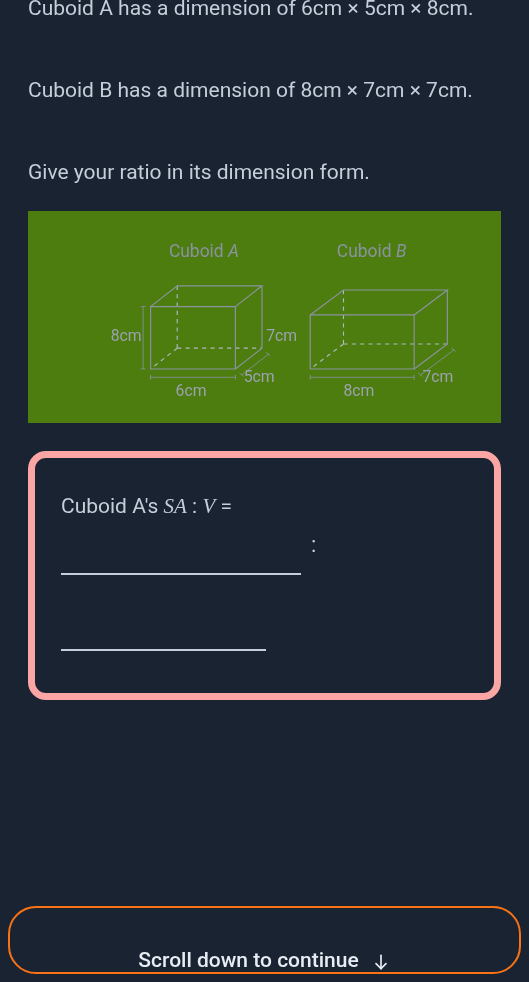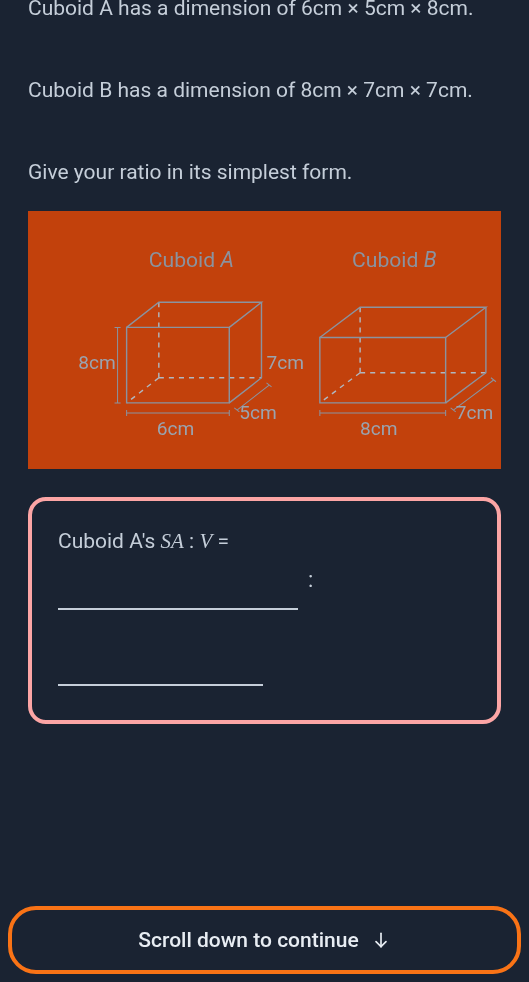--- a/index.html
+++ b/index.html
@@ -19,31 +19,31 @@
   }
   .problem-text {
     font-size: 21px;
     line-height: 1.8;
     color: #c5ced9;
     font-weight: 400;
   }
   .problem-text p { margin-bottom: 20px; margin-top: 44px; }
   .problem-text .first { margin-top: -10px; }
   .diagram {
-    background: #c2410c;
+    background: #4d7c0f;
     width: 100%;
-    height: 258px;
+    height: 212px;
     margin: 18px 12px 28px 0;
     position: relative;
   }
   .diagram svg { width: 100%; height: 100%; }
   .answer-box {
-    border: 4px solid #fca5a5;
+    border: 7px solid #fca5a5;
     border-radius: 18px;
-    padding: 28px 26px;
+    padding: 36px 26px;
     margin-top: 6px;
   }
   .answer-row {
     font-size: 21px;
     color: #c5ced9;
     margin-bottom: 8px;
   }
   .math-italic { font-style: italic; font-family: "Times New Roman", serif; }
   .input-line-row {
     display: flex;
@@ -67,25 +67,25 @@
     font-size: 22px;
     color: #c5ced9;
     padding-bottom: 18px;
   }
   .scroll-footer {
     position: absolute;
     bottom: 8px;
     left: 8px;
     right: 8px;
     background: #1a2332;
-    border: 4px solid #f97316;
+    border: 2px solid #f97316;
     border-radius: 28px;
     height: 68px;
     display: flex;
-    align-items: center;
+    align-items: flex-end;
     justify-content: center;
     gap: 12px;
     color: #e8edf3;
     font-size: 21px;
     font-weight: 500;
     cursor: pointer;
   }
   .scroll-footer svg { width: 20px; height: 20px; }
   .dlabel { fill:#9aa3af; font-size:19px; font-family:inherit; }
   .dtitle { fill:#8a93a0; font-size:21px; font-family:inherit; }
@@ -94,21 +94,21 @@
   .cuboid-dash { stroke:#b0b7c0; stroke-width:1.4; fill:none; stroke-dasharray:5,5; }
   .dim-line { stroke:#8a93a0; stroke-width:1; fill:none; }
 </style>
 </head>
 <body>
 
 <div class="content">
   <div class="problem-text">
     <p class="first">Cuboid A has a dimension of 6cm × 5cm × 8cm.</p>
     <p>Cuboid B has a dimension of 8cm × 7cm × 7cm.</p>
-    <p>Give your ratio in its simplest form.</p>
+    <p>Give your ratio in its dimension form.</p>
   </div>
 
   <div class="diagram">
     <svg viewBox="0 0 470 255">
 
       <text class="dtitle" x="120" y="55"><tspan>Cuboid</tspan>  <tspan class="ditalic">A</tspan></text>
 
       <path class="cuboid-dash" d="M 130 90 L 130 165"></path>
       <path class="cuboid-dash" d="M 130 165 L 98 190"></path>
       <path class="cuboid-dash" d="M 130 165 L 232 165"></path>

